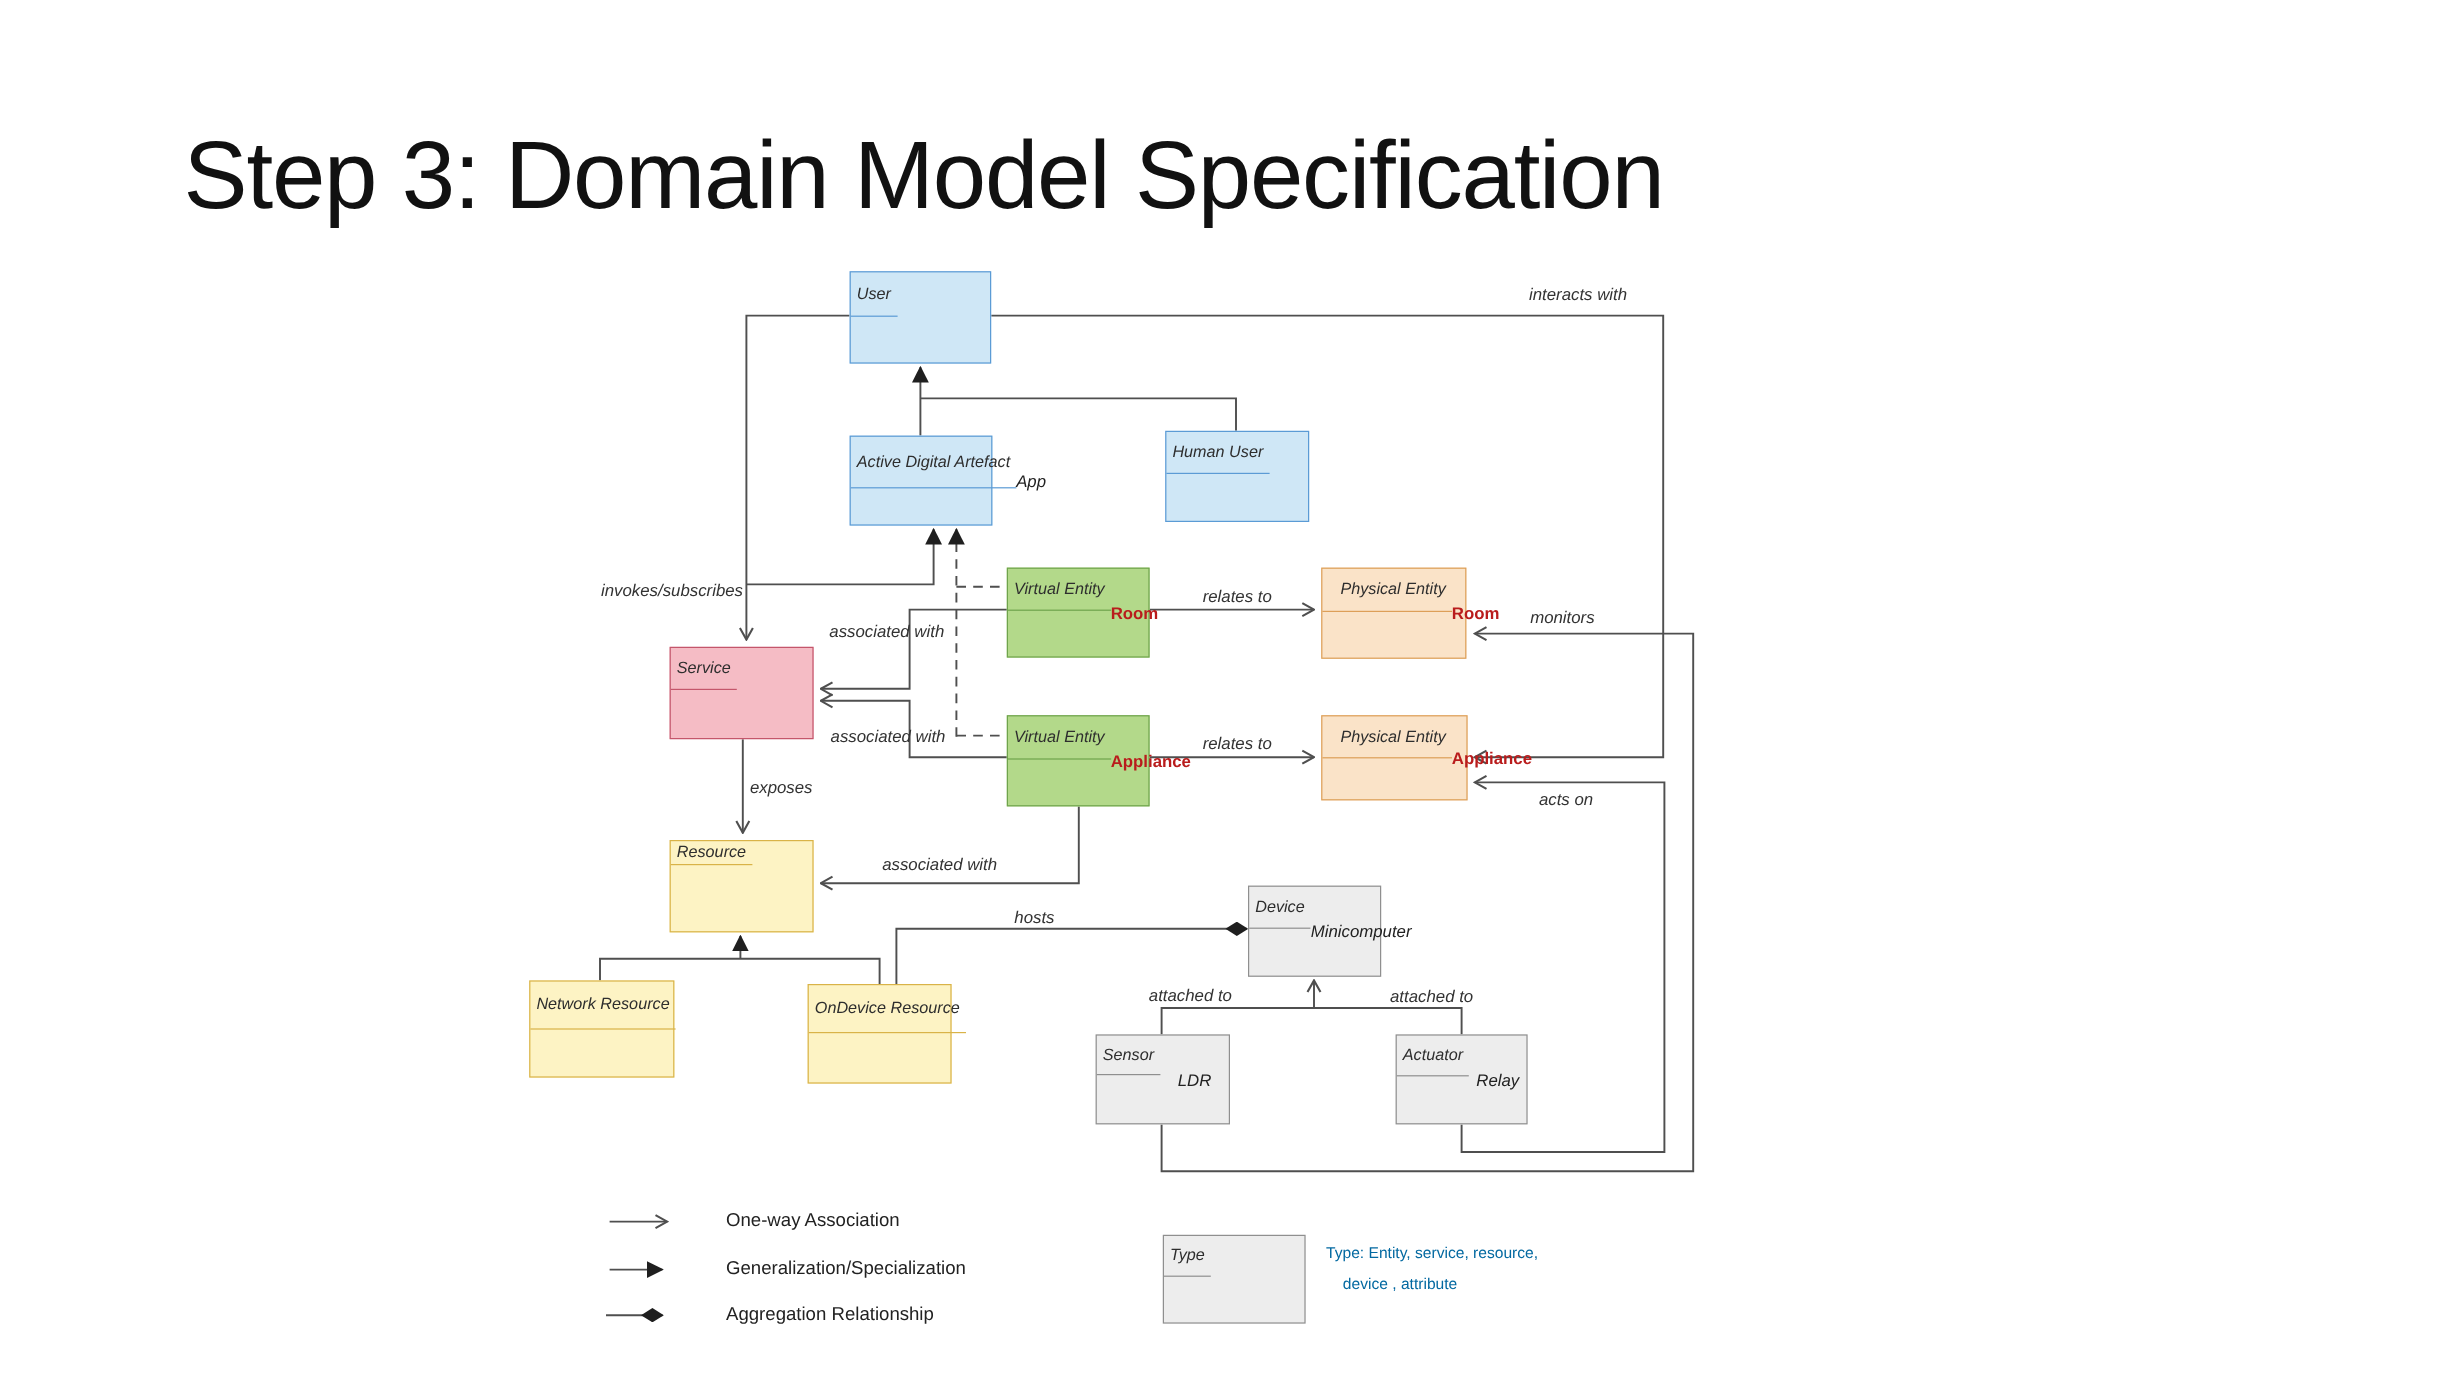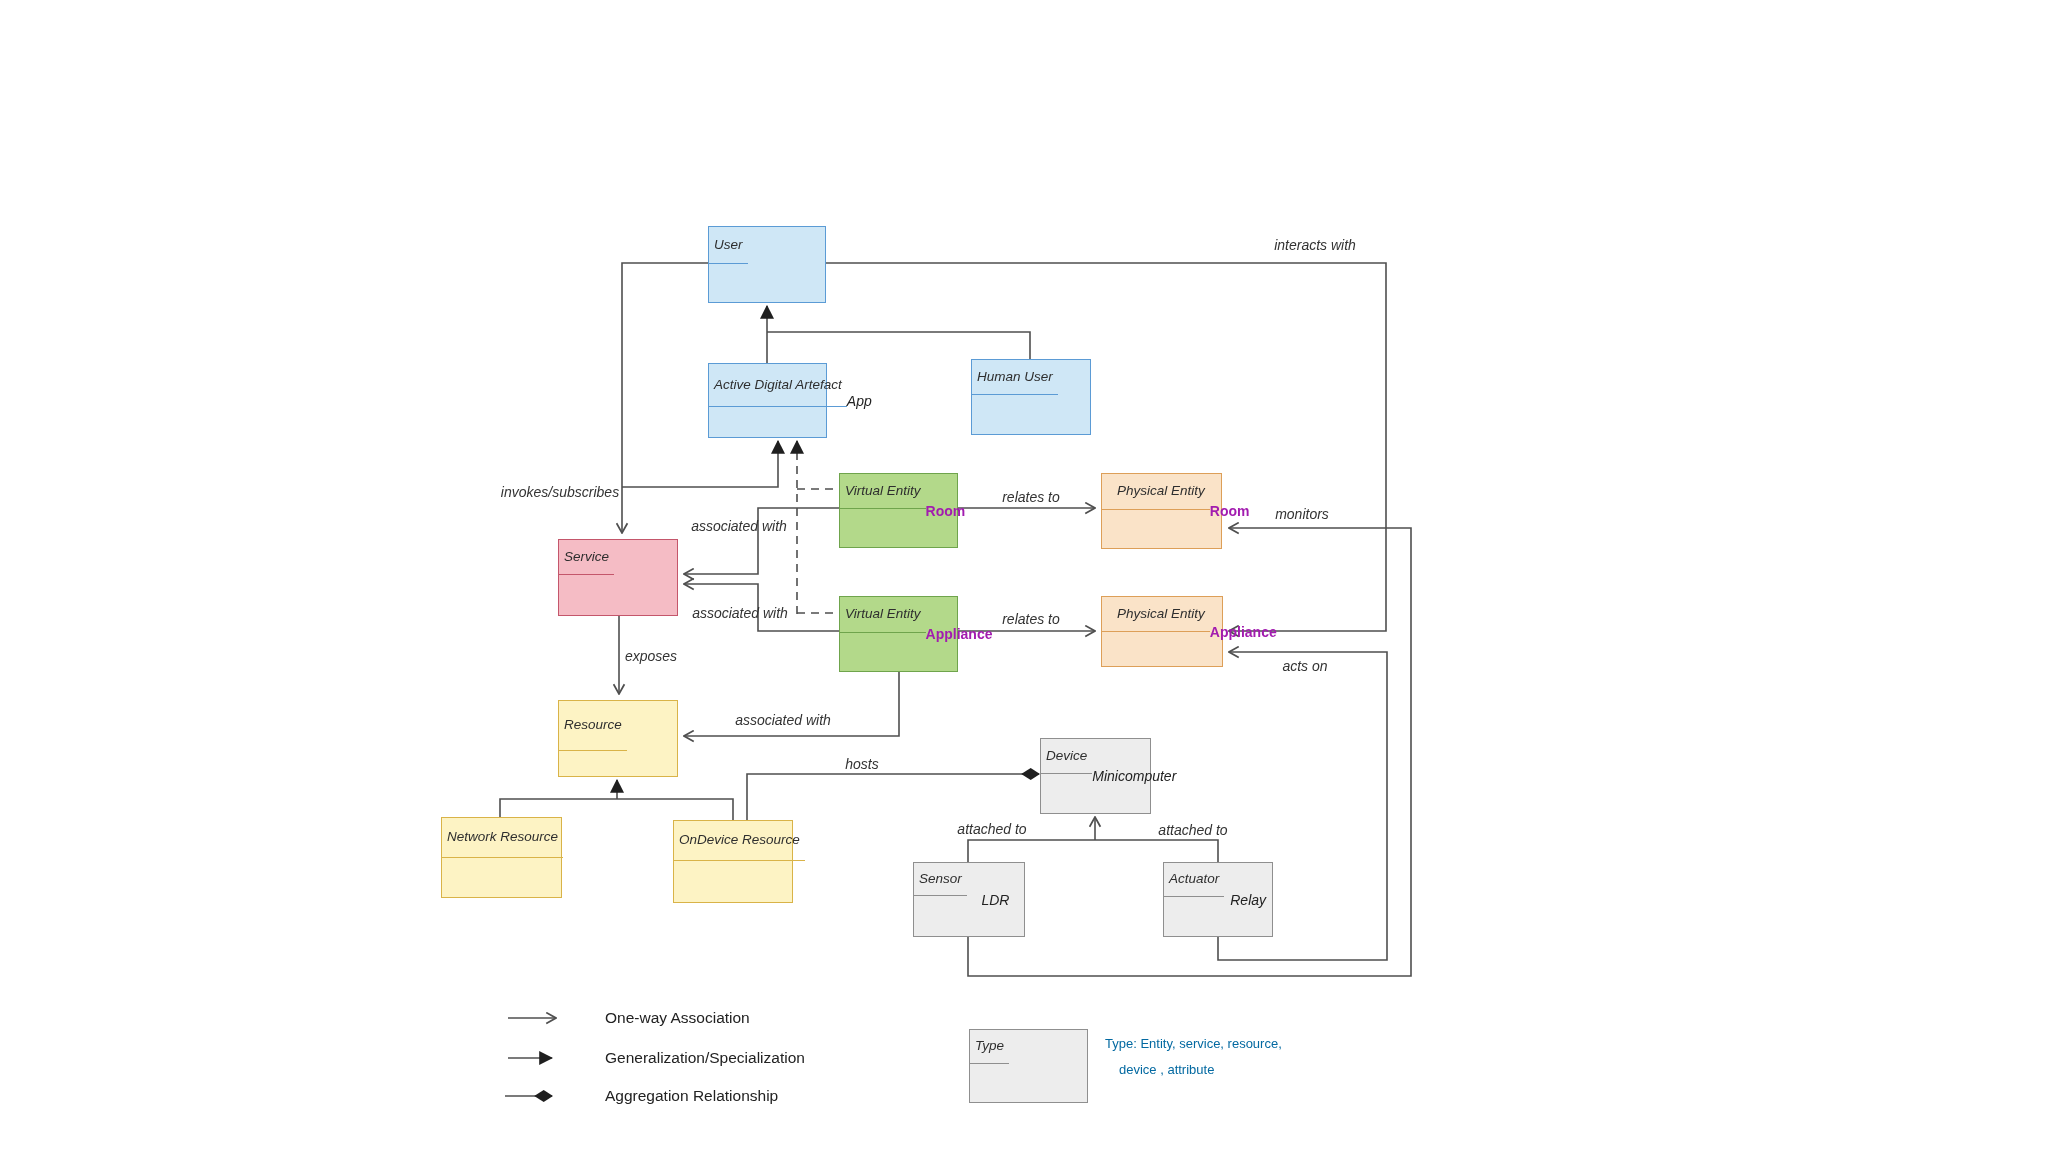--- a/index.html
+++ b/index.html
@@ -18,21 +18,21 @@
   }
   .node .top{
     flex:0 0 auto;display:flex;align-items:center;justify-content:center;
     font-style:italic;font-size:13.5px;line-height:1.25;color:#2e2e2e;
     text-align:center;padding:0 5px;border-bottom:1.5px solid #888;box-sizing:border-box;
   }
   .node .bot{
     flex:1 1 auto;display:flex;align-items:center;justify-content:center;
     font-style:italic;font-size:14px;color:#222;text-align:center;
   }
-  .node .bot.roman{font-style:normal;font-weight:600;color:#a21caf;}
+  .node .bot.roman{font-style:normal;font-weight:600;color:#b91c1c;}
   .n-blue{background:var(--blue-fill);border-color:var(--blue-border);}
   .n-blue .top{border-bottom-color:var(--blue-border);}
   .n-green{background:var(--green-fill);border-color:var(--green-border);}
   .n-green .top{border-bottom-color:var(--green-border);}
   .n-orange{background:var(--orange-fill);border-color:var(--orange-border);}
   .n-orange .top{border-bottom-color:var(--orange-border);padding-left:15px;}
   .n-pink{background:var(--pink-fill);border-color:var(--pink-border);}
   .n-pink .top{border-bottom-color:var(--pink-border);}
   .n-yellow{background:var(--yellow-fill);border-color:var(--yellow-border);}
   .n-yellow .top{border-bottom-color:var(--yellow-border);}
@@ -48,20 +48,21 @@
   }
   .typenote{
     position:absolute;font-size:13px;color:#0369a1;white-space:nowrap;
   }
 </style>
 </head>
 <body>
 
 <div id="slide">
 
+  <div id="title">Step 3: Domain Model Specification</div>
 
   <svg class="lines" width="2048" height="1152" viewBox="0 0 2048 1152">
     <defs>
       <marker id="oa" markerUnits="userSpaceOnUse" markerWidth="13" markerHeight="13" viewBox="0 0 12 12" refX="11" refY="6" orient="auto">
         <path d="M2,1 L11,6 L2,11" fill="none" stroke="#4f4f4f" stroke-width="1.6"></path>
       </marker>
       <marker id="tri" markerUnits="userSpaceOnUse" markerWidth="14" markerHeight="14" viewBox="0 0 12 12" refX="11" refY="6" orient="auto">
         <path d="M0,0 L12,6 L0,12 Z" fill="#1f1f1f"></path>
       </marker>
       <marker id="dia" markerUnits="userSpaceOnUse" markerWidth="19" markerHeight="12" viewBox="0 0 16 10" refX="15" refY="5" orient="auto">
@@ -134,21 +135,21 @@
     <div class="top" style="height:36px;">Virtual Entity</div>
     <div class="bot roman">Appliance</div>
   </div>
 
   <div class="node n-orange" style="left:1101px;top:596px;width:122px;height:71px;">
     <div class="top" style="height:35px;">Physical Entity</div>
     <div class="bot roman">Appliance</div>
   </div>
 
   <div class="node n-yellow" style="left:558px;top:700px;width:120px;height:77px;">
-    <div class="top" style="height:50px;">Resource</div>
+    <div class="top" style="height:20px;">Resource</div>
     <div class="bot"></div>
   </div>
 
   <div class="node n-yellow" style="left:441px;top:817px;width:121px;height:81px;">
     <div class="top" style="height:40px;">Network Resource</div>
     <div class="bot"></div>
   </div>
 
   <div class="node n-yellow" style="left:673px;top:820px;width:120px;height:83px;">
     <div class="top" style="height:40px;">OnDevice Resource</div>

